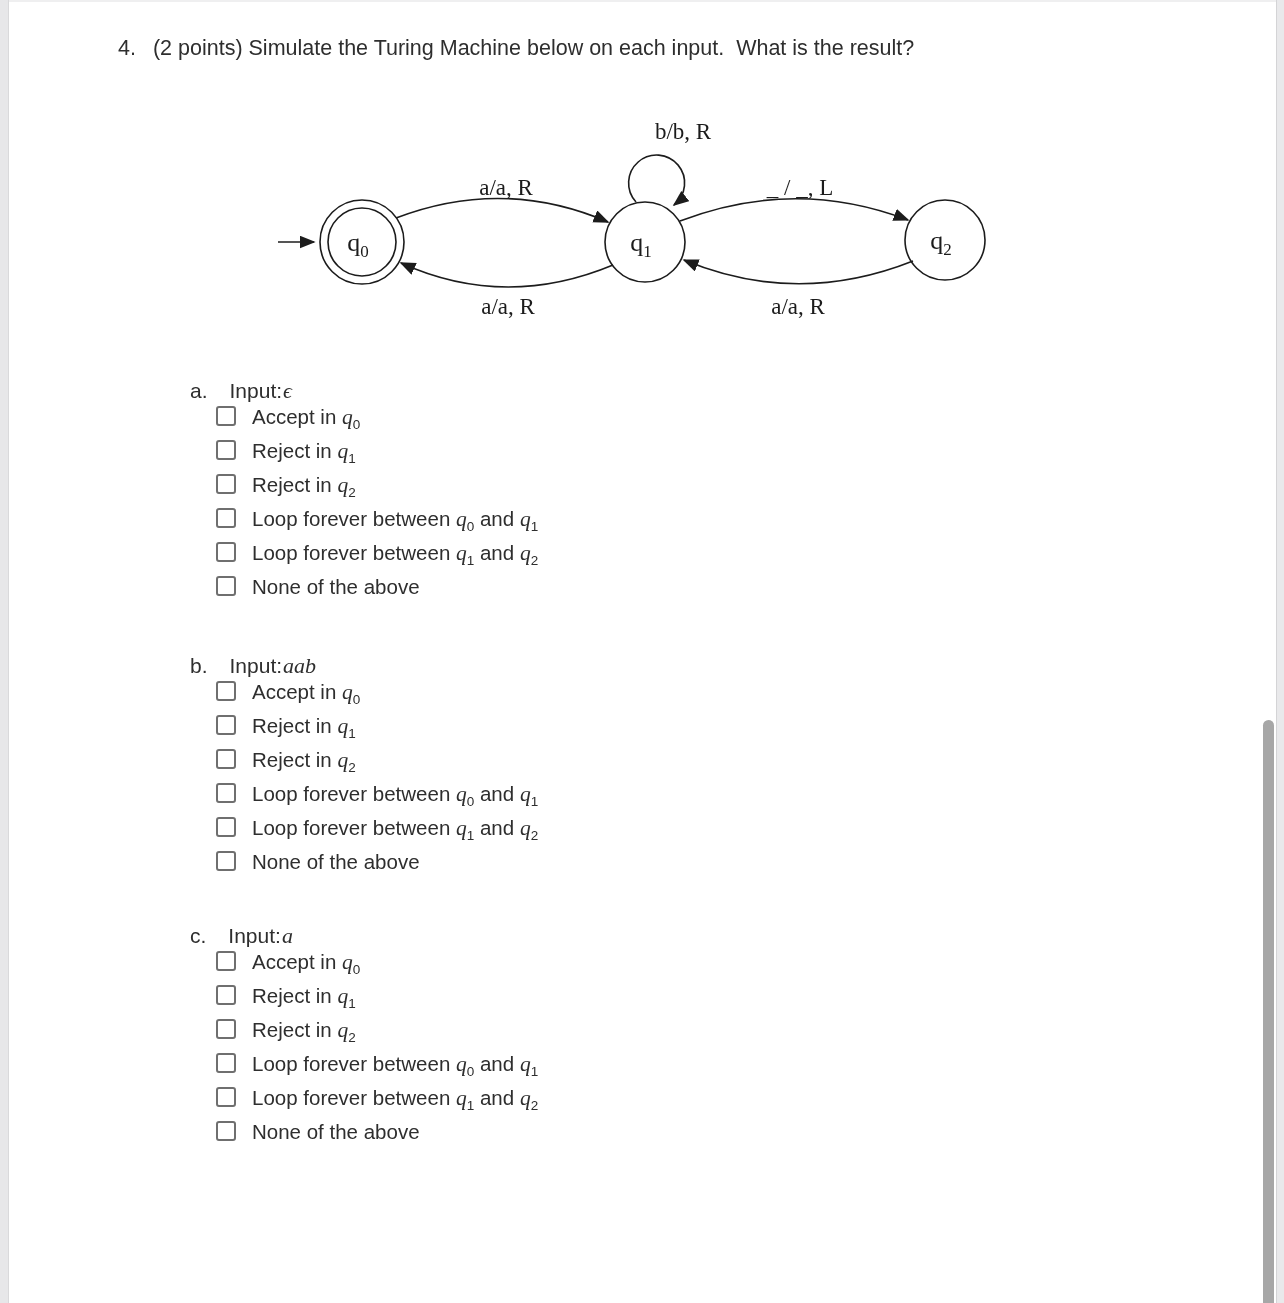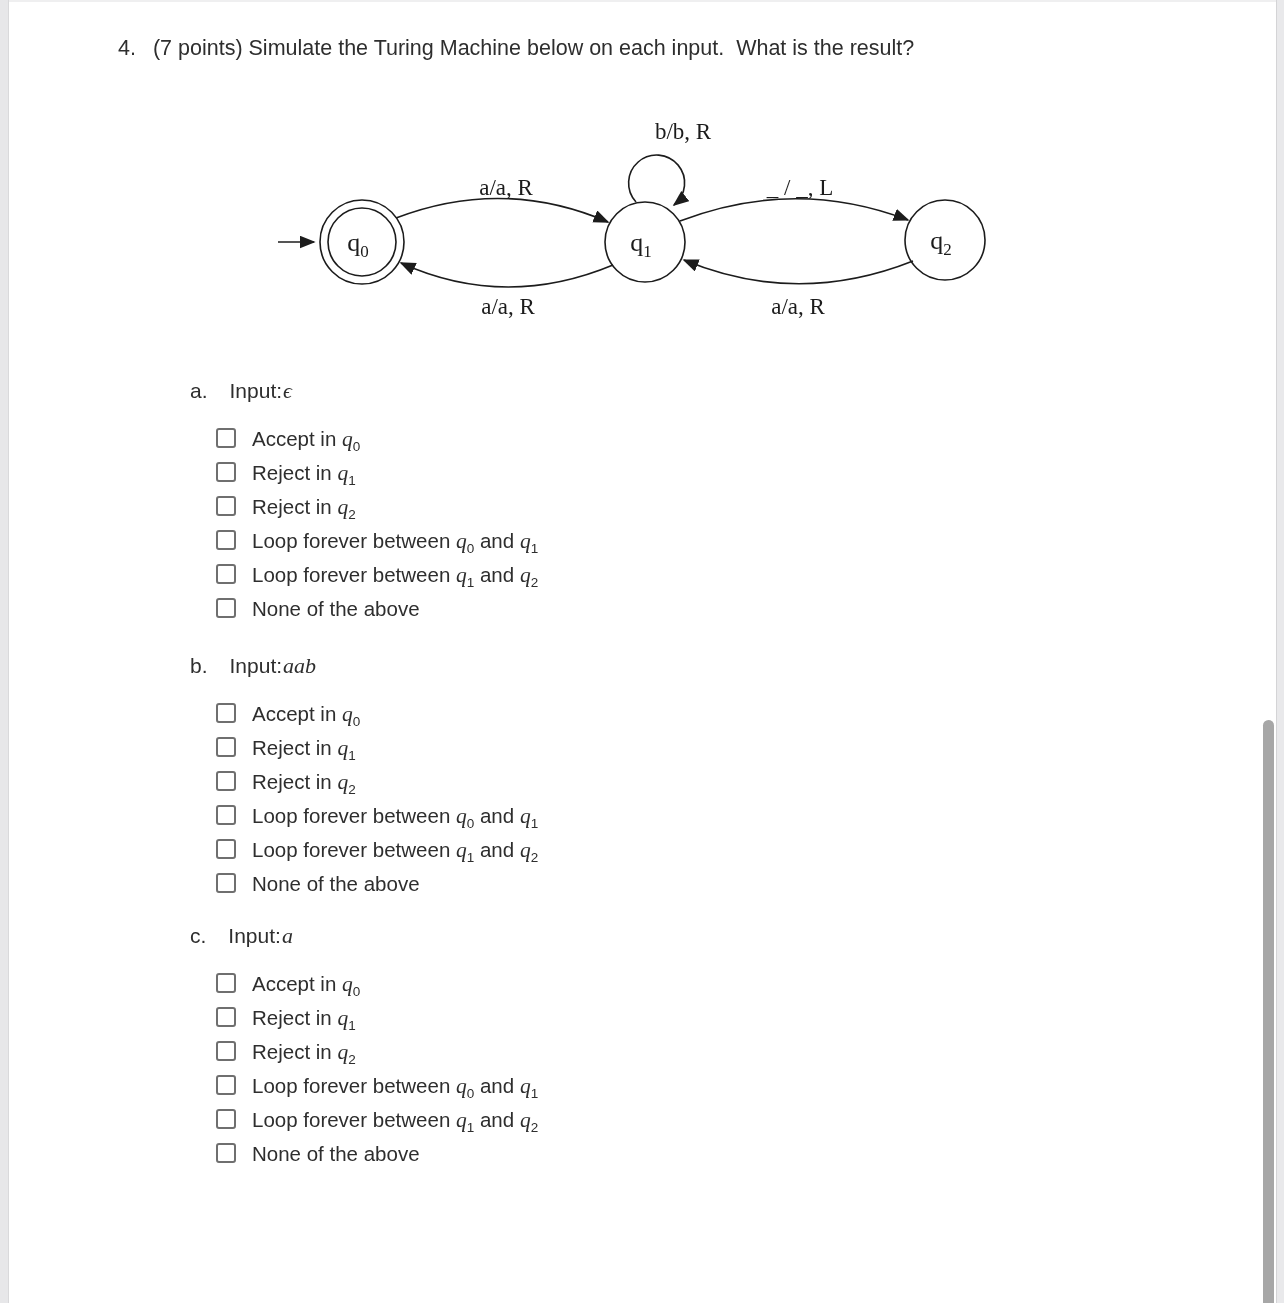--- a/index.html
+++ b/index.html
@@ -21,40 +21,40 @@
   .state-label { font-family:"Liberation Serif", serif; font-size:26px; fill:#1c1c1c; }
   .ssub { font-size:17px; }
 
   .section { position:absolute; left:190px; }
   .sec-a { top:378px; } .sec-b { top:653px; } .sec-c { top:923px; }
   .sec-heading { display:flex; align-items:baseline; font-size:21px; }
   .sec-letter { margin-right:22px; }
   .sec-input-label { margin-right:1px; }
   .sec-input-value { font-family:"Liberation Serif", serif; font-style:italic; font-size:22px; }
 
-  .options { margin-top:22px; margin-left:26px; display:flex; flex-direction:column; }
+  .options { margin-left:26px; display:flex; flex-direction:column; }
   .option-row { height:34px; display:flex; align-items:flex-start; gap:16px; }
   .checkbox { width:16px; height:16px; border:2.5px solid #6f6f6f; border-radius:3px; background:#fff; flex:none; margin-top:2px; cursor:pointer; }
   .option-label { font-size:20.5px; line-height:25px; }
   .option-label .mq { font-family:"Liberation Serif", serif; font-style:italic; font-size:21.5px; }
   .option-label sub { font-size:13.5px; line-height:0; }
 </style>
 </head>
 <body>
 
 <div class="screen">
 
   <div class="edge-top"></div>
   <div class="edge-left"></div>
   <div class="edge-right"></div>
   <div class="scroll-thumb"></div>
 
   <div class="title">
     <span>4.</span>
-    <span>(7 points) Simulate the Turing Machine below on each input.  What is the result?</span>
+    <span>(2 points) Simulate the Turing Machine below on each input.  What is the result?</span>
   </div>
 
   <div class="diagram">
     <svg width="740" height="240" viewBox="0 0 740 240">
       <defs>
         <marker id="arr" markerWidth="11" markerHeight="9" refX="9" refY="4" orient="auto">
           <path d="M0,0 L10,4 L0,8 Z" fill="#1c1c1c"></path>
         </marker>
       </defs>
 

